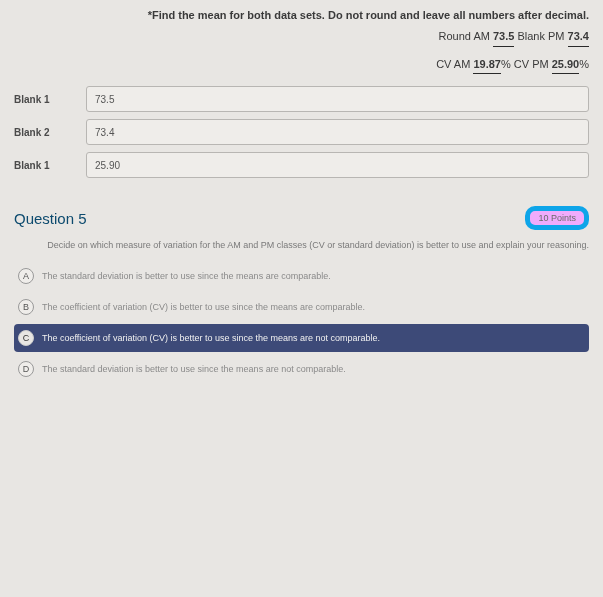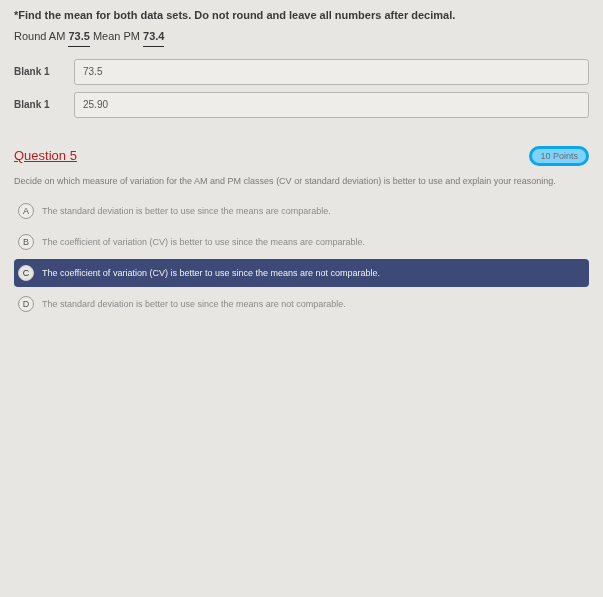--- a/index.html
+++ b/index.html
@@ -14,26 +14,26 @@
       padding: 8px 14px;
     }
     .qtext { line-height: 1.4; margin-bottom: 6px; }
     .qtext b { font-weight: bold; }
     .qtext .answer {
       font-weight: bold;
       border-bottom: 1.5px solid #2a2a2a;
       padding-bottom: 1px;
       display: inline-block;
     }
-    .section { margin-bottom: 10px; }
+    .section { margin-bottom: 10px; text-align: right; }
     .blank-row {
       display: flex;
       align-items: center;
       margin-bottom: 7px;
-      gap: 8px;
+      gap: 20px;
     }
     .blank-label {
       width: 52px;
       font-size: 10px;
       font-weight: bold;
       color: #4a4a4a;
       flex-shrink: 0;
     }
     .blank-input {
       flex: 1;
@@ -46,30 +46,30 @@
       height: 26px;
     }
     .blanks { margin-top: 12px; }
     .q5-header {
       display: flex;
       justify-content: space-between;
       align-items: center;
       margin-top: 28px;
       margin-bottom: 10px;
     }
-    .q5-title { font-size: 13px; color: #b91c1c; text-decoration: underline; }
+    .q5-title { font-size: 15px; color: #0c4a6e; }
     .points-badge {
-      border: 3px solid #0ea5e9;
+      border: 5px solid #0ea5e9;
       border-radius: 10px;
       padding: 2px 8px;
       font-size: 9px;
       color: #6a6a6a;
-      background: #7dd3fc;
+      background: #f0abfc;
     }
-    .q5-text { font-size: 9px; color: #7a7a7a; margin-bottom: 10px; line-height:1.3;}
+    .q5-text { font-size: 9px; color: #7a7a7a; margin-bottom: 10px; line-height:1.3;text-align:right;}
     .choice {
       display: flex;
       align-items: center;
       gap: 8px;
       padding: 6px 4px;
       border-radius: 4px;
       font-size: 9px;
       color: #8a8a8a;
       margin-bottom: 3px;
     }
@@ -95,34 +95,41 @@
       color: #333;
       border-color: #ccc;
     }
   </style>
 </head>
 <body>
 
 <div class="section">
   <div class="qtext"><b>*Find the mean for both data sets. Do not round and leave all numbers after decimal.</b></div>
   <div class="qtext">
-    <span>Round AM </span><span class="answer">73.5</span><span> Mean PM </span><span class="answer">73.4</span>
+    <span>Round AM </span><span class="answer">73.5</span><span> Blank PM </span><span class="answer">73.4</span>
   </div>
 </div>
 
 <div class="section">
 </div>
 
 <div class="section">
+  <div class="qtext">
+    <span>CV AM </span><span class="answer">19.87</span><span>% CV PM </span><span class="answer">25.90</span><span>%</span>
+  </div>
 </div>
 
 <div class="blanks">
   <div class="blank-row">
     <div class="blank-label">Blank 1</div>
     <input class="blank-input" value="73.5" style="">
+  </div>
+  <div class="blank-row">
+    <div class="blank-label">Blank 2</div>
+    <input class="blank-input" value="73.4" style="">
   </div>
   <div class="blank-row">
     <div class="blank-label">Blank 1</div>
     <input class="blank-input" value="25.90" style="">
   </div>
 </div>
 
 <div class="q5-header">
   <div class="q5-title">Question 5</div>
   <div class="points-badge">10 Points</div>

